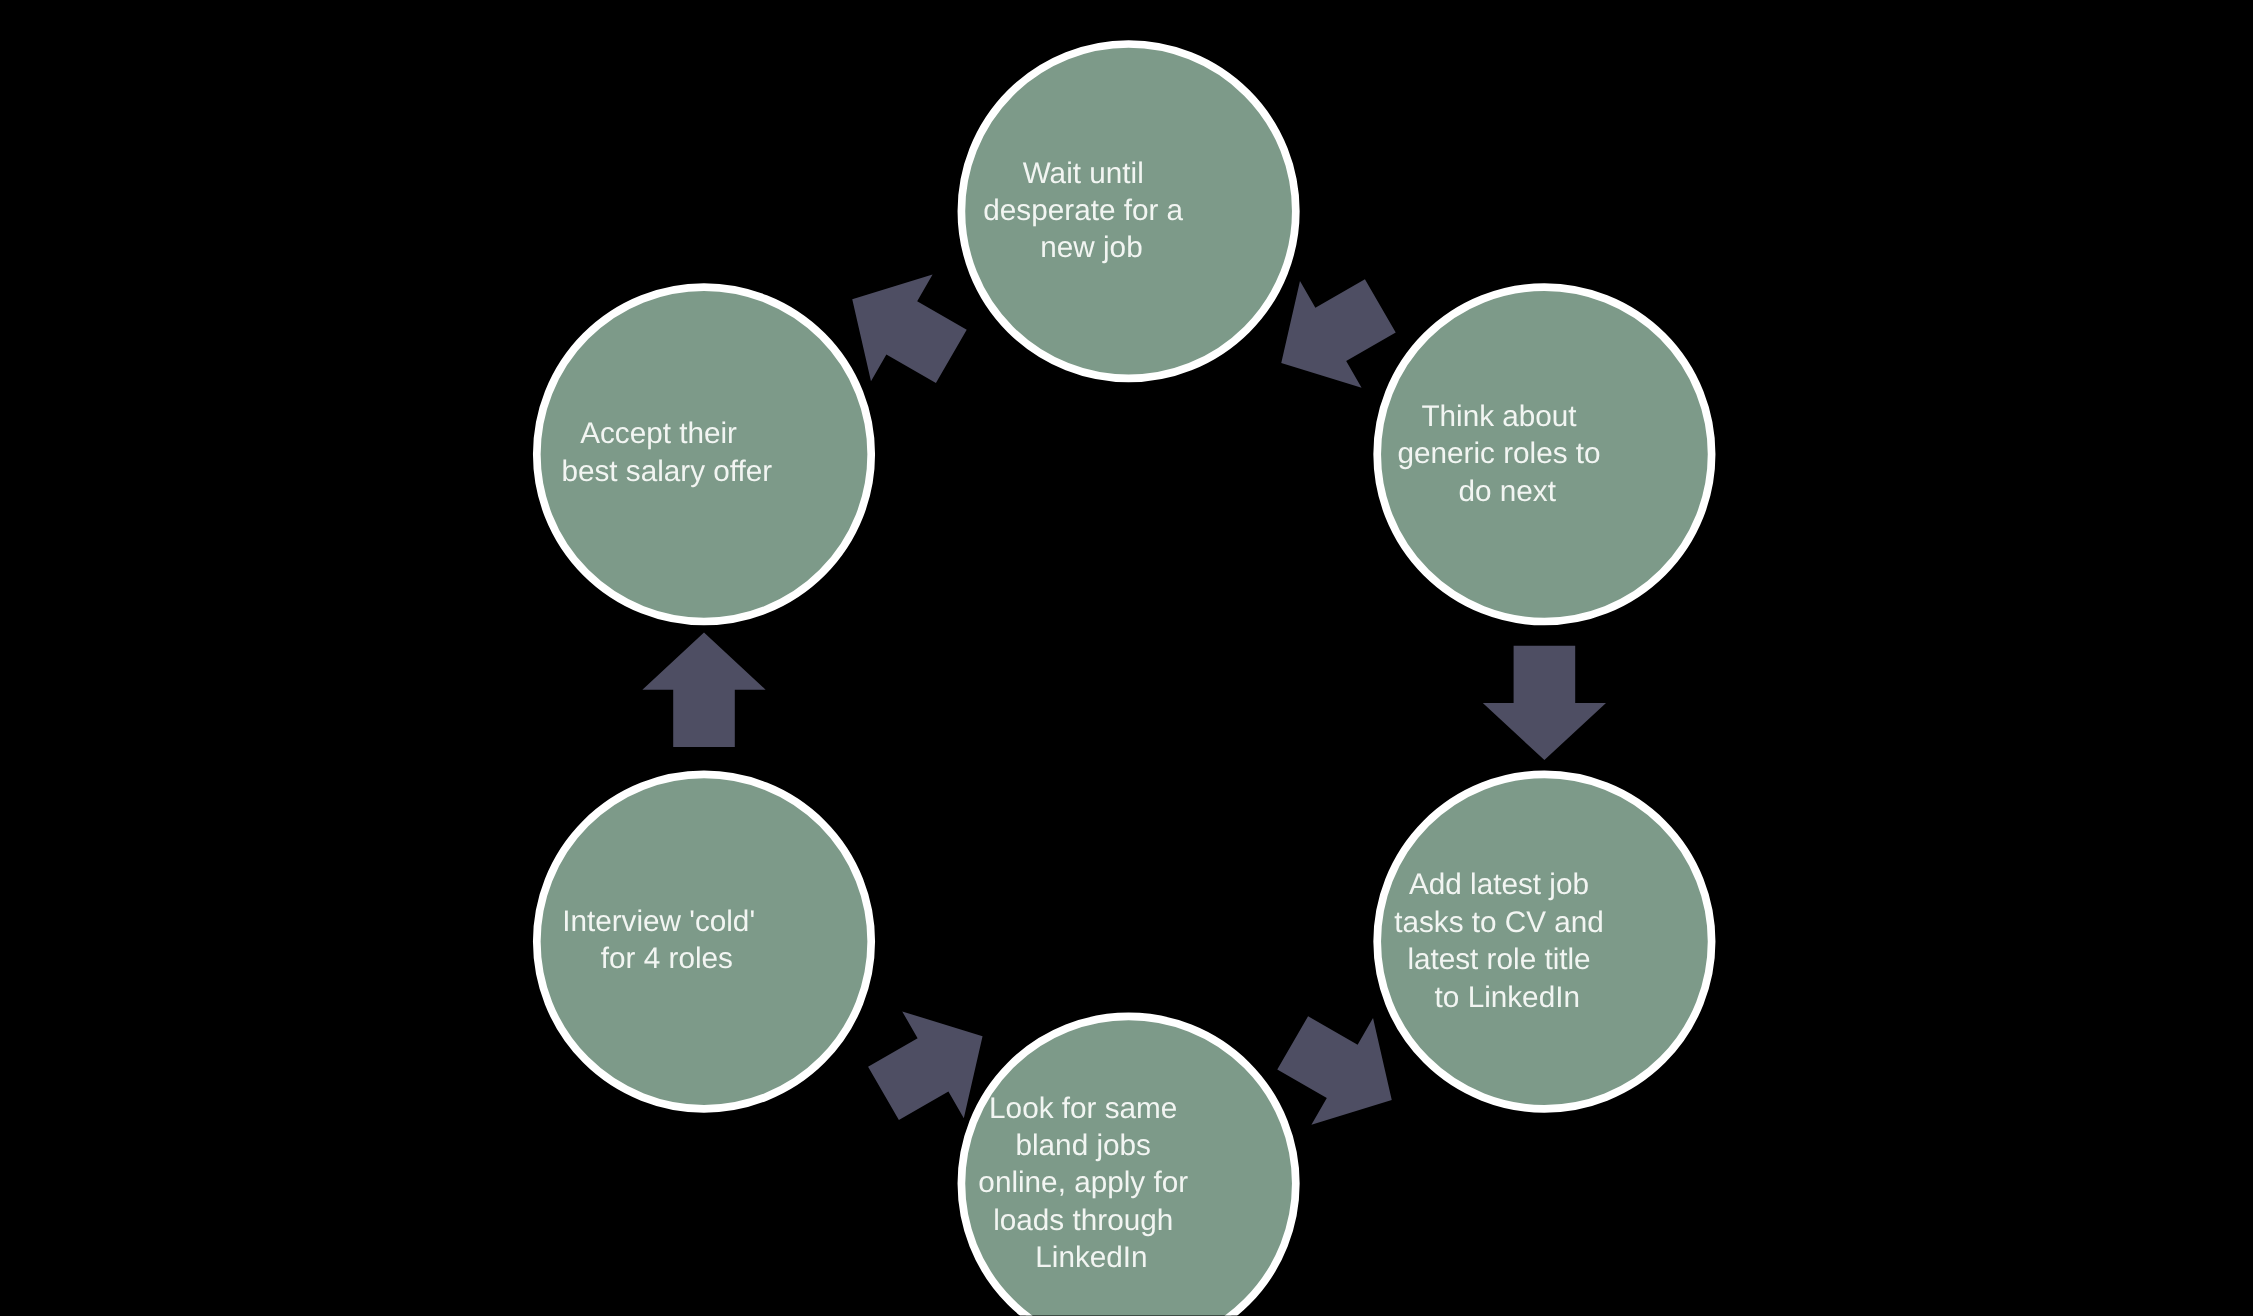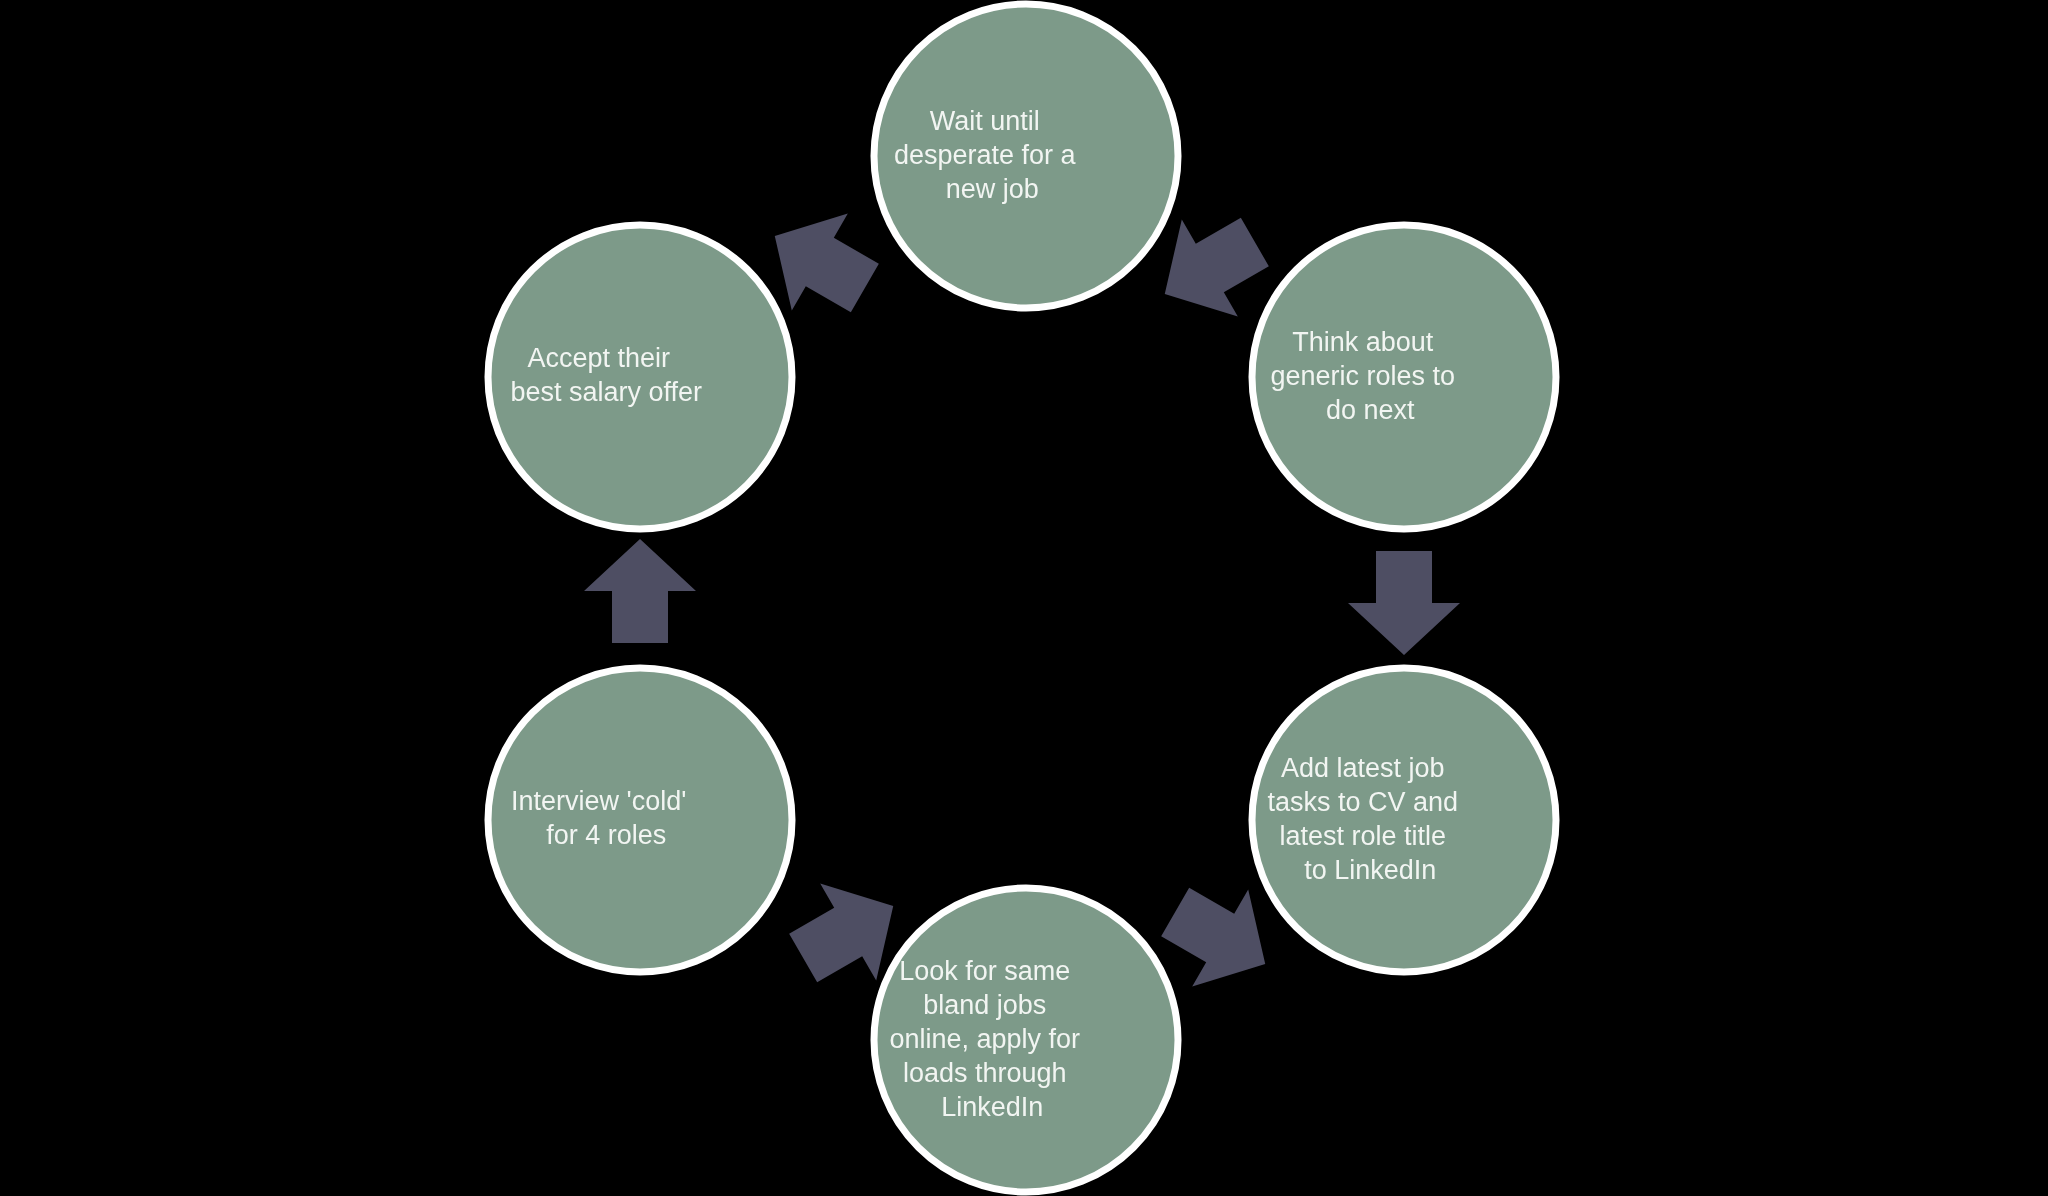--- a/index.html
+++ b/index.html
@@ -12,20 +12,21 @@
     width: 2048px;
     height: 1196px;
     overflow: hidden;
     font-family: "Liberation Sans", sans-serif;
   }
   #diagram-root {
     position: relative;
     width: 2048px;
     height: 863px;
     background: #000000;
+    margin-top: 36px;
   }
   #cycle-svg {
     position: absolute;
     top: 0;
     left: 0;
     width: 2048px;
     height: 1196px;
     display: block;
   }
   .node-circle-shape {

